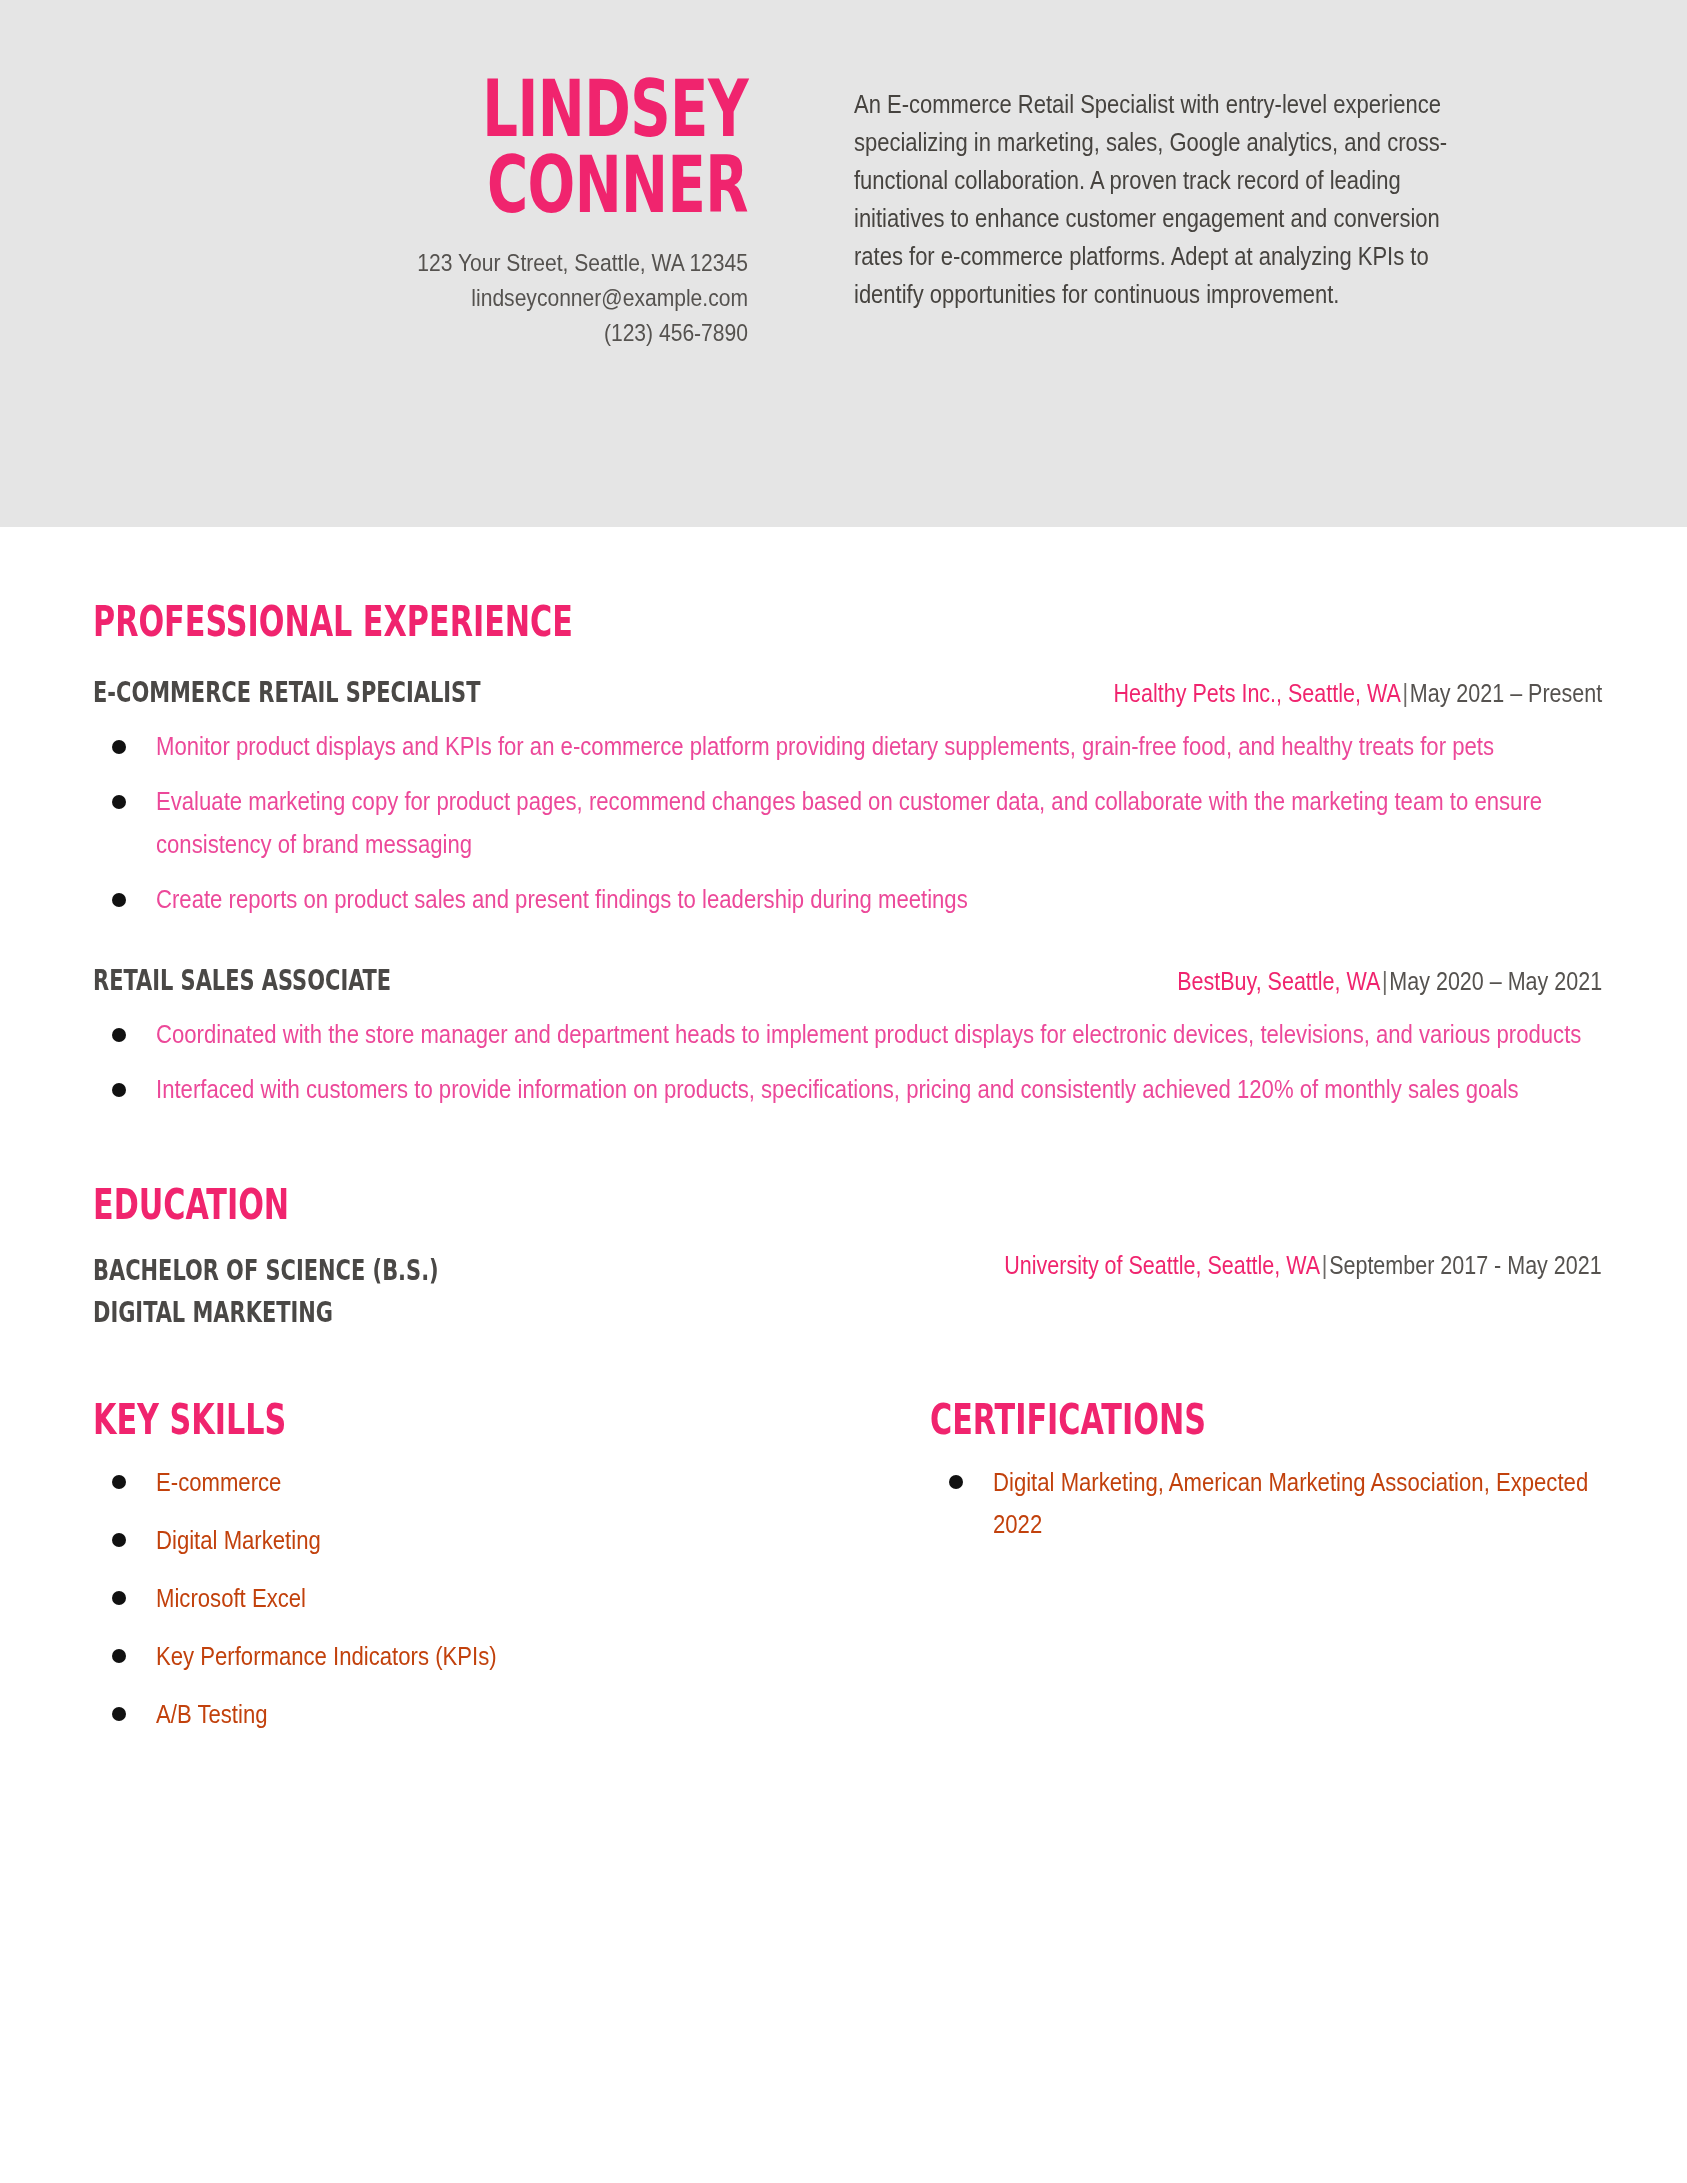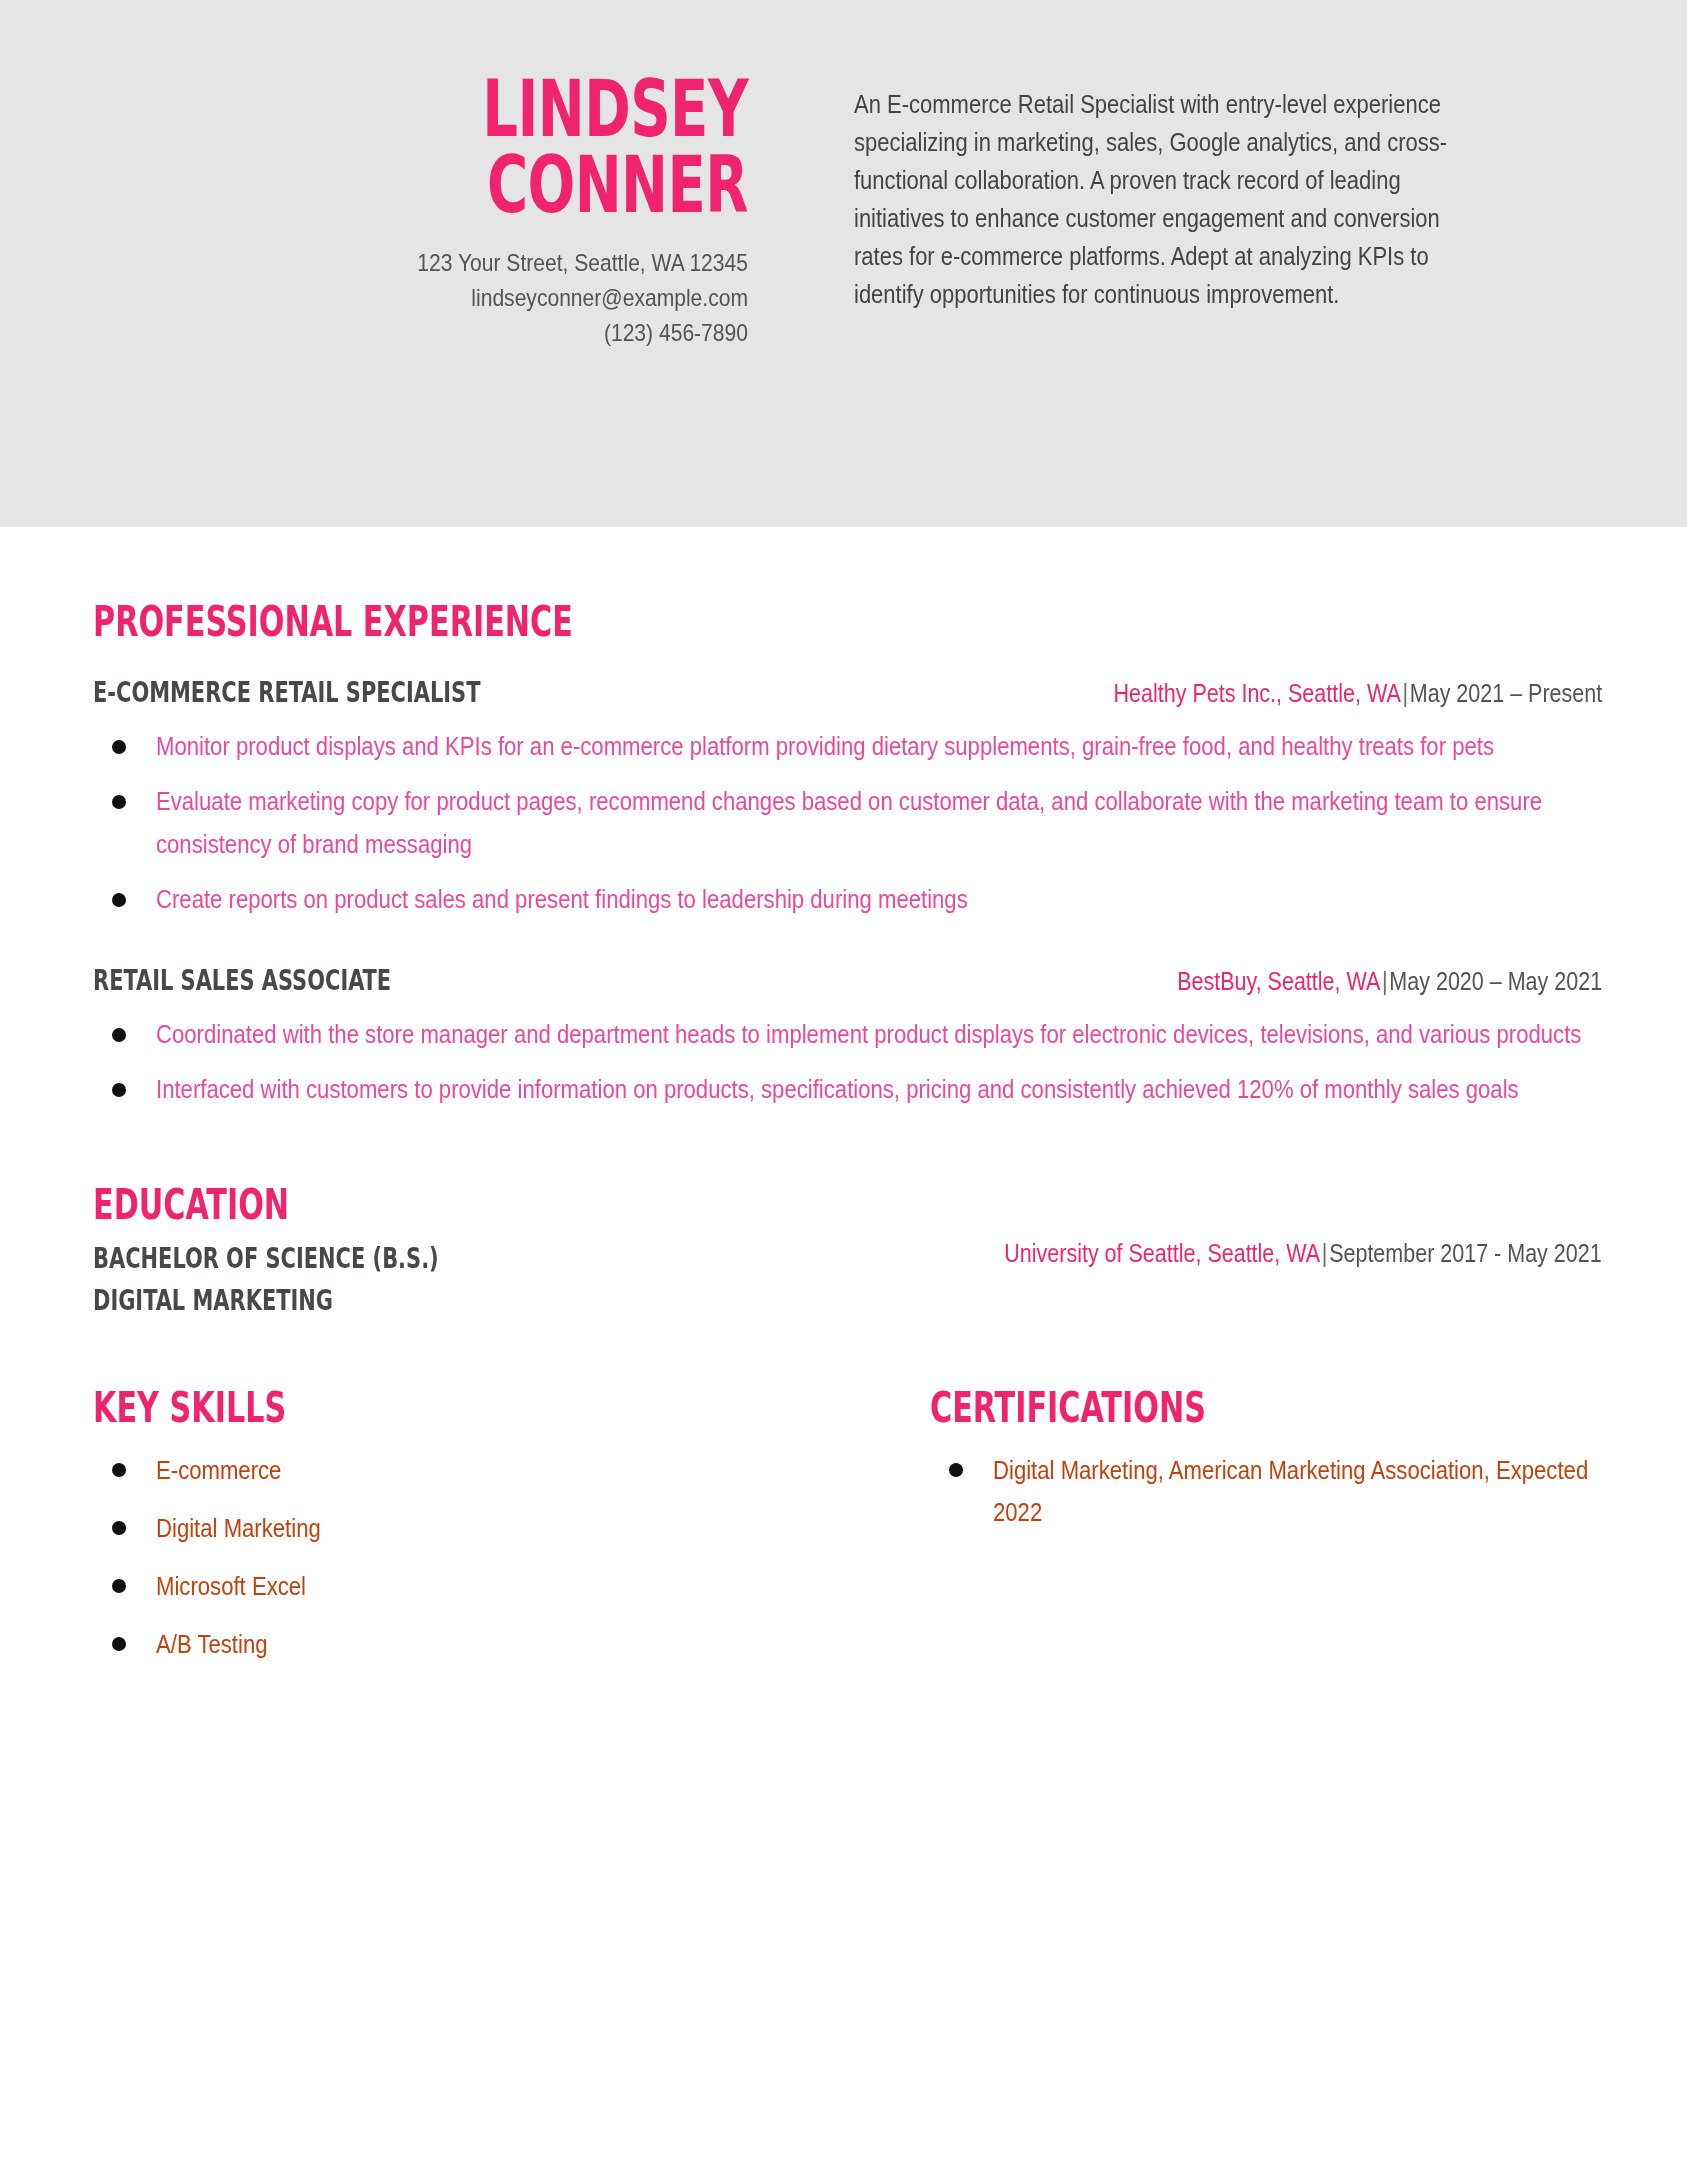--- a/index.html
+++ b/index.html
@@ -147,21 +147,21 @@
     background: #111111;
   }
 
   .job-block + .job-block { margin-top: 44px; }
 
   
   .edu-row {
     display: flex;
     align-items: flex-start;
     justify-content: space-between;
-    margin-top: 12px;
+    margin-top: 24px;
   }
   .edu-degree {
     color: #4a4846;
     font-family: "Liberation Sans Narrow", "DejaVu Sans Condensed", "Liberation Sans", sans-serif;
     font-weight: 700;
     font-size: 28.4px;
     line-height: 1.45;
     text-transform: uppercase;
     transform: scaleX(0.82);
     transform-origin: left top;
@@ -284,20 +284,23 @@
         <li>
             <span class="txt">E-commerce</span>
           </li>
         <li>
             <span class="txt">Digital Marketing</span>
           </li>
         <li>
             <span class="txt">Microsoft Excel</span>
           </li>
         <li>
+            <span class="txt">Key Performance Indicators (KPIs)</span>
+          </li>
+        <li>
             <span class="txt">A/B Testing</span>
           </li>
       </ul>
     </div>
 
     <div class="col-right">
       <h2 class="section-title">CERTIFICATIONS</h2>
       <ul class="simple">
         <li>
             <span class="txt">Digital Marketing, American Marketing Association, Expected 2022</span>

